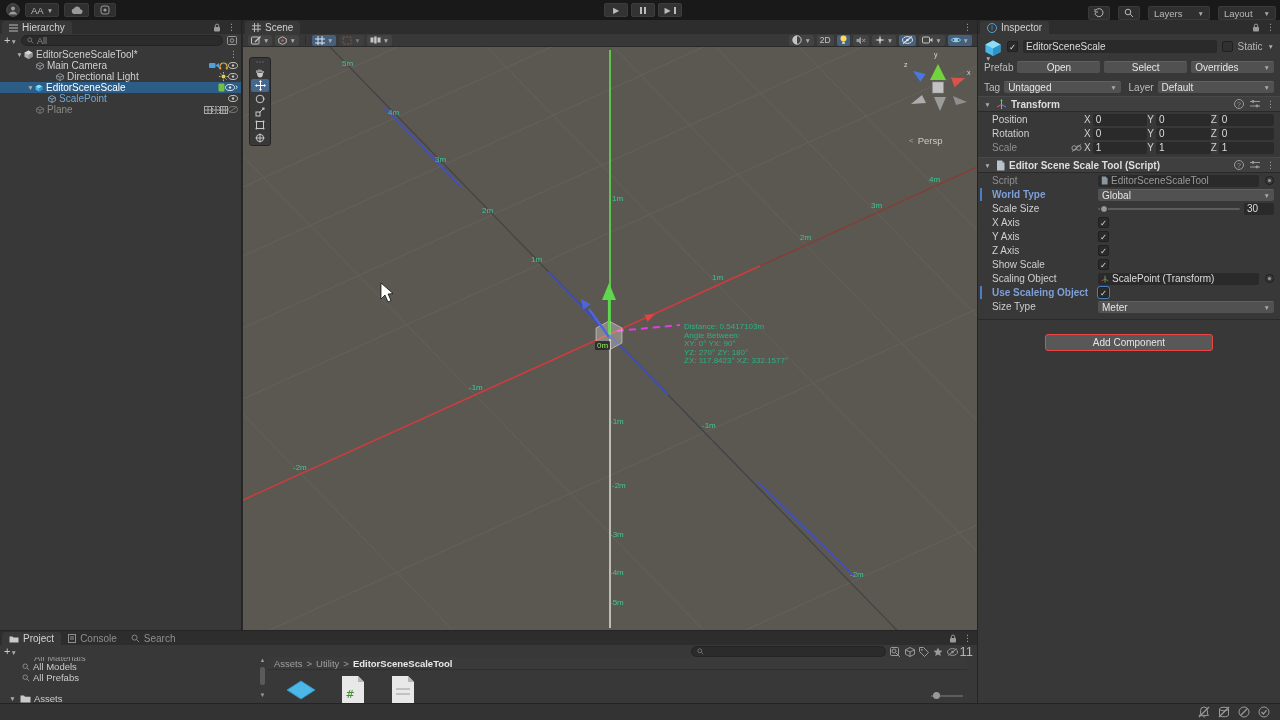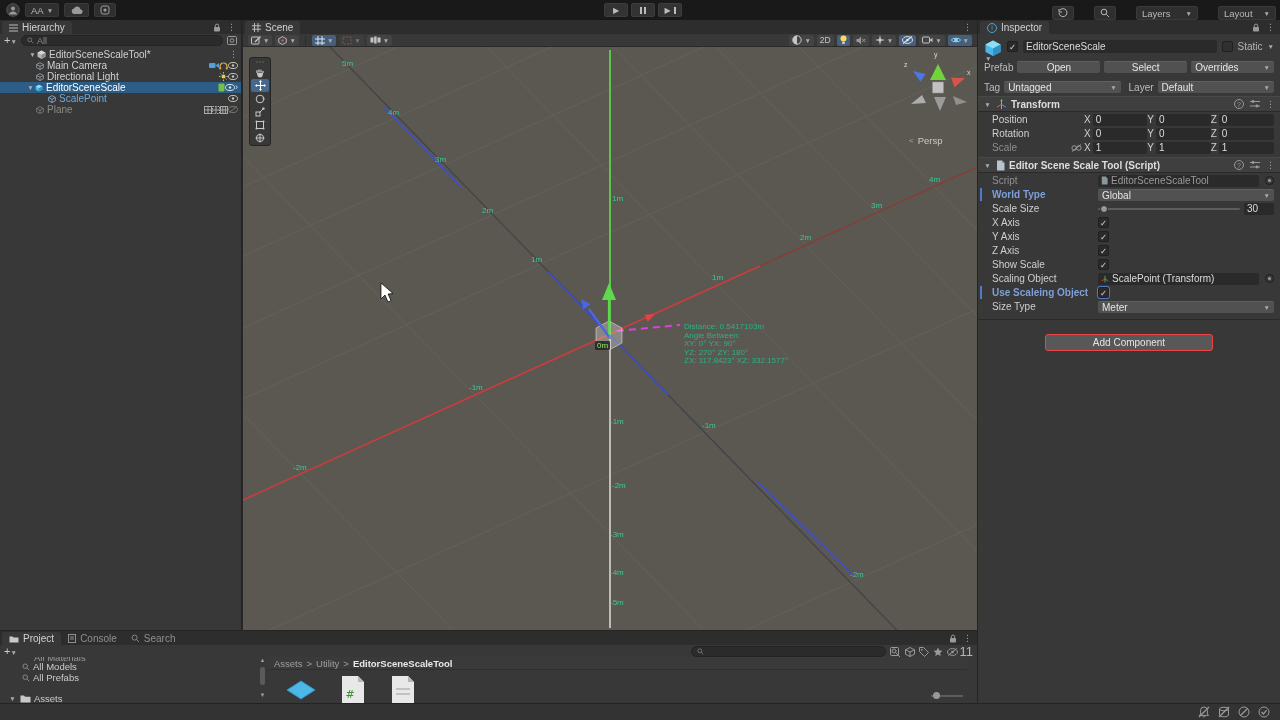--- a/index.html
+++ b/index.html
@@ -7,21 +7,21 @@
     font-family:"Liberation Sans","DejaVu Sans",sans-serif;color:#c8c8c8;font-size:10px;position:relative}
   svg{display:block}
   
   .topbar{position:absolute;left:0;top:0;width:1280px;height:20px;background:#191919;display:flex;align-items:center;padding:0 6px;gap:5px}
   .tbtn{height:14px;background:#2f2f2f;border:1px solid #3a3a3a;border-radius:2px;display:flex;align-items:center;padding:0 5px;gap:3px;color:#b9b9b9;font-size:9.5px}
   .car{font-size:6.5px;color:#aaa}
   .playwrap{position:absolute;left:604px;top:3px;display:flex;gap:3px}
   .pbtn{width:24px;height:14px;background:#333;border:1px solid #3d3d3d;border-radius:2px;display:flex;align-items:center;justify-content:center;color:#bbb;font-size:8px;gap:2px}
   .pausebar{width:2px;height:7px;background:#bbb}
   .stepbar{width:2px;height:7px;background:#bbb;margin-left:1px}
-  .topright{position:absolute;right:4px;top:6px;display:flex;gap:20px}
+  .topright{position:absolute;right:4px;top:6px;display:flex;gap:8px}
   
   .panel{position:absolute;background:#383838}
   .tabbar{height:14px;background:#2d2d2d;display:flex;align-items:flex-end;padding-left:2px}
   .tab{height:13px;padding:0 7px;display:flex;align-items:center;gap:4px;background:#383838;color:#d2d2d2;font-size:10px;border-radius:3px 3px 0 0}
   .tab.off{background:#2d2d2d;color:#8f8f8f}
   .tabicons{margin-left:auto;display:flex;align-items:center;gap:6px;padding-right:5px;height:100%}
   .dots{color:#9a9a9a;font-size:9px}
   
   .hsearchrow{height:13px;display:flex;align-items:center;padding:1px 4px;gap:4px}
   .pill{height:11px;background:#2b2b2b;border:1px solid #232323;border-radius:7px;display:flex;align-items:center;padding:0 5px;gap:3px;color:#8a8a8a;font-size:9px}
@@ -159,21 +159,21 @@
           <line x1="6.2" y1="6.2" x2="9" y2="9" stroke="#8a8a8a"></line>
         </svg>
       <span>All</span>
     </span>
     <svg width="10" height="9" viewBox="0 0 10 9">
         <rect x="0.5" y="0.5" width="9" height="8" rx="1" fill="none" stroke="#9a9a9a"></rect>
         <circle cx="5" cy="4.5" r="1.8" fill="none" stroke="#9a9a9a"></circle>
       </svg>
   </div>
   <div style="padding-top:2px">
-    <div class="hrow" style="padding-left:28px">
+    <div class="hrow" style="padding-left:15px">
       <span class="fold">▼</span>
       <svg width="9" height="9" viewBox="0 0 10 10">
           <polygon points="5,0.5 9.5,3 9.5,7.5 5,10 0.5,7.5 0.5,3" fill="#b3b3b3"></polygon>
           <polygon points="5,0.5 9.5,3 5,5.3 0.5,3" fill="#d6d6d6"></polygon>
           <polygon points="5,5.3 9.5,3 9.5,7.5 5,10" fill="#8f8f8f"></polygon>
         </svg>
       <span class="hlbl">EditorSceneScaleTool*</span>
       <span class="sp"></span>
       <span class="dots">⋮</span>
     </div>
@@ -192,21 +192,21 @@
       <svg width="9" height="8" viewBox="0 0 9 8">
           <path d="M1 6V4.5a3.5 3.5 0 0 1 7 0V6" fill="none" stroke="#e0a23d" stroke-width="1.2"></path>
           <rect x="0.2" y="5" width="2" height="2.6" rx="0.8" fill="#e0a23d"></rect>
           <rect x="6.8" y="5" width="2" height="2.6" rx="0.8" fill="#e0a23d"></rect>
         </svg>
       <svg width="10" height="7" viewBox="0 0 10 7">
           <ellipse cx="5" cy="3.5" rx="4.5" ry="3" fill="none" stroke="#c4c4b8"></ellipse>
           <circle cx="5" cy="3.5" r="1.2" fill="#c4c4b8"></circle>
         </svg>
     </div>
-    <div class="hrow" style="padding-left:36px">
+    <div class="hrow" style="padding-left:56px">
       <svg width="8" height="8" viewBox="0 0 10 10">
           <polygon points="5,0.8 9.2,3.1 9.2,7.2 5,9.4 0.8,7.2 0.8,3.1" fill="none" stroke="#9fa8b0"></polygon>
           <polyline points="0.8,3.1 5,5.3 9.2,3.1" fill="none" stroke="#9fa8b0"></polyline>
           <line x1="5" y1="5.3" x2="5" y2="9.4" stroke="#9fa8b0"></line>
         </svg>
       <span class="hlbl">Directional Light</span>
       <span class="sp"></span>
       <svg width="9" height="9" viewBox="0 0 10 10">
           <circle cx="5" cy="5" r="2.2" fill="#e5cf4a"></circle>
           <g stroke="#e5cf4a">

